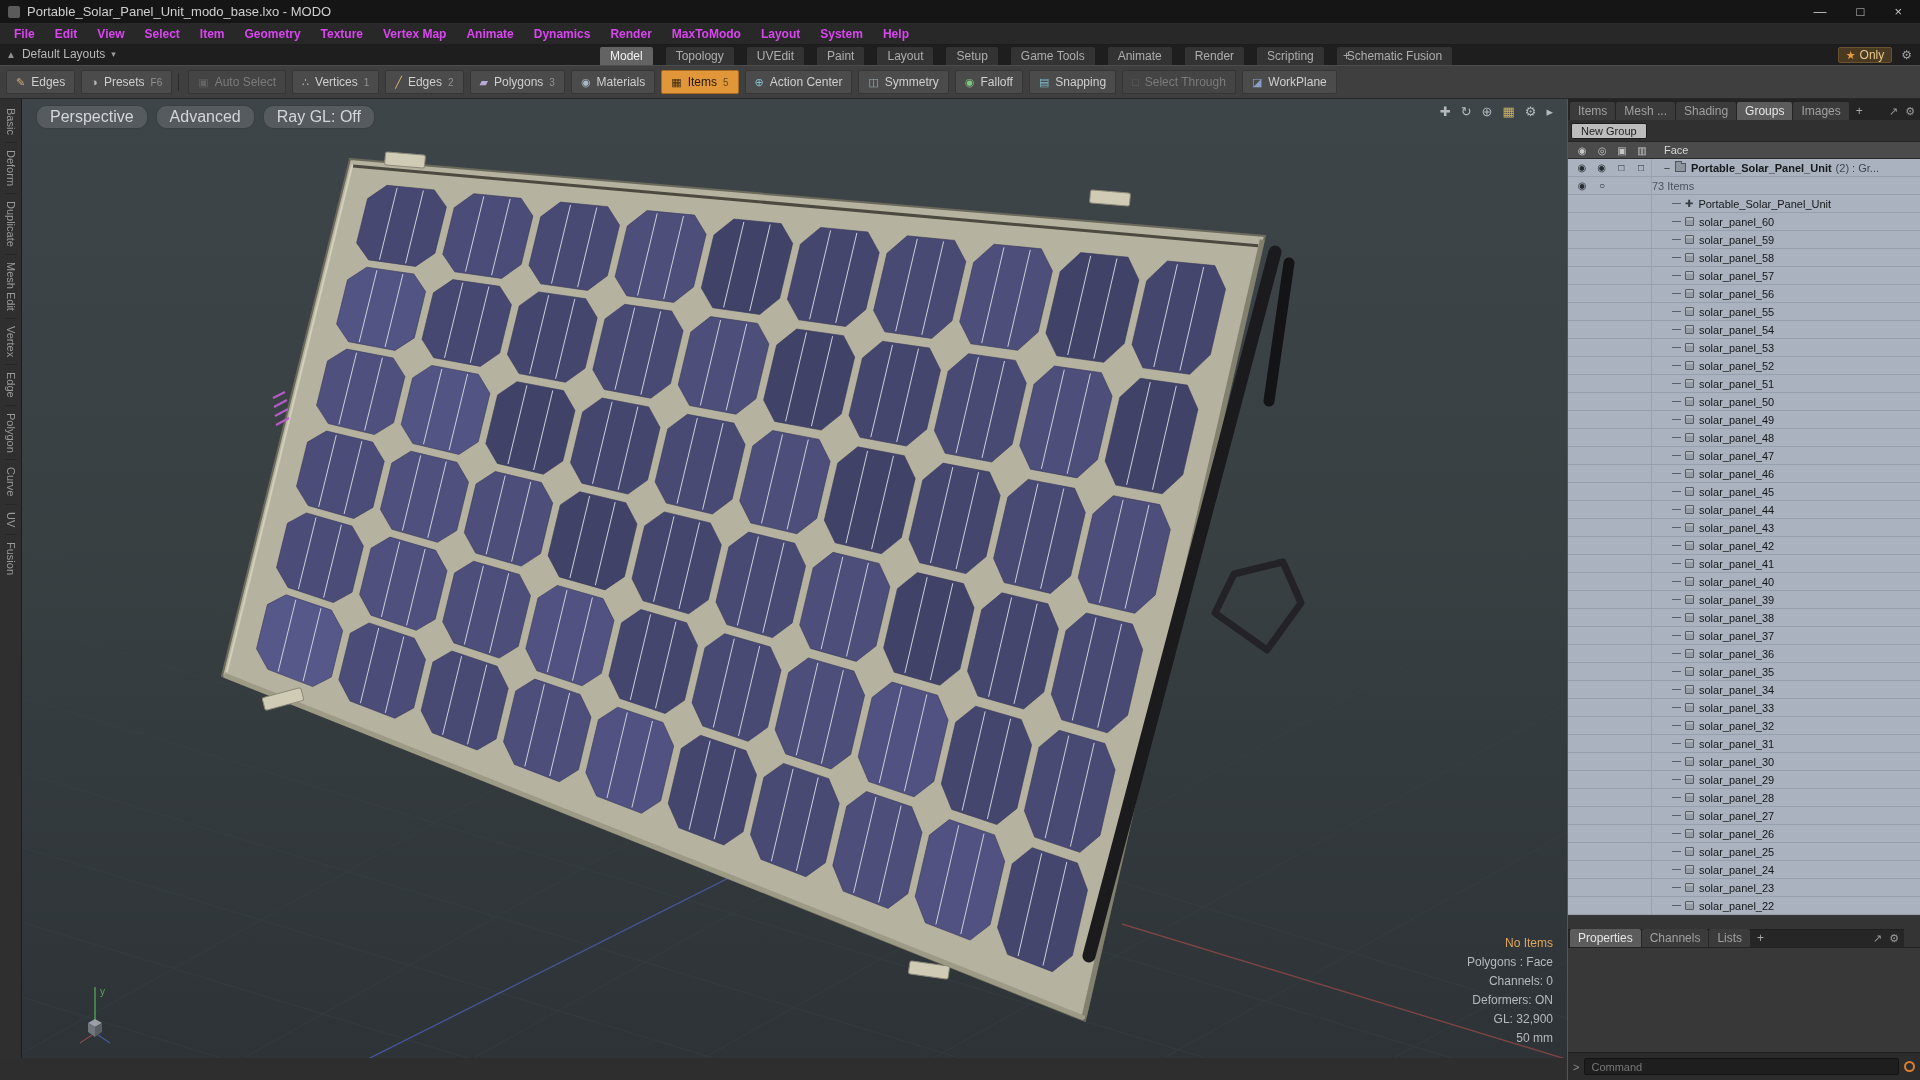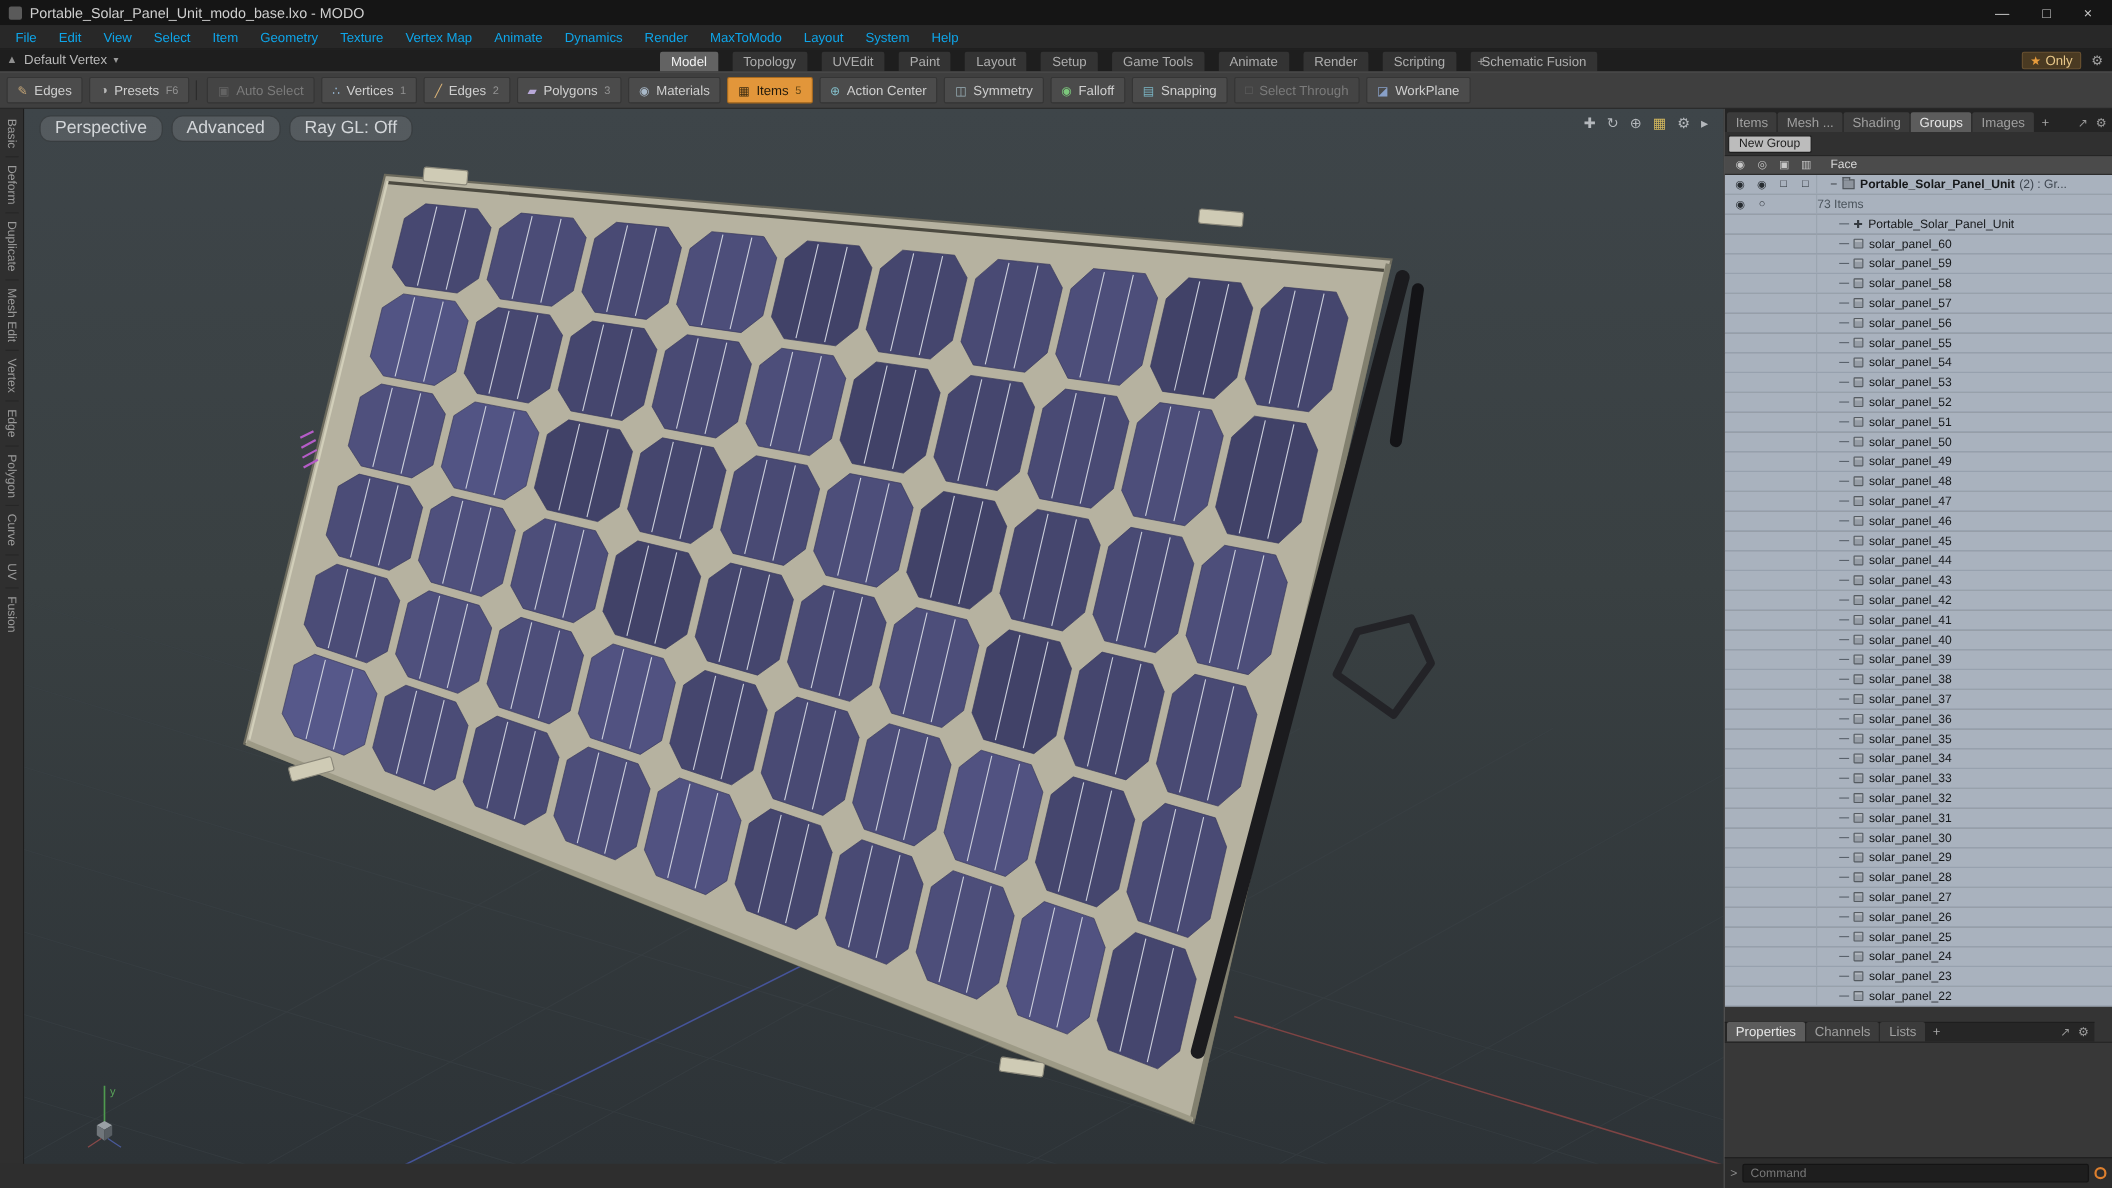--- a/index.html
+++ b/index.html
@@ -9,21 +9,21 @@
 
   
   .titlebar{position:absolute;left:0;top:0;width:1920px;height:23px;background:#151515;
     display:flex;align-items:center;color:#cfcfcf;font-size:13px;padding-left:8px;}
   .app-icon{width:12px;height:12px;background:#5a5a5a;border-radius:2px;margin-right:7px;}
   .win-controls{margin-left:auto;display:flex;gap:30px;padding-right:18px;font-size:13px;color:#c8c8c8;}
   .win-controls span{cursor:default;}
 
   
   .menubar{position:absolute;left:0;top:23px;width:1920px;height:22px;background:#282828;
-    display:flex;align-items:center;font-size:12px;color:#0ea5e9;padding-left:4px;border-bottom:1px solid #1c1c1c;}
+    display:flex;align-items:center;font-size:12px;color:#d946ef;padding-left:4px;border-bottom:1px solid #1c1c1c;font-weight:bold;}
   .menu-item{padding:3px 10px;cursor:default;}
 
   
   .layoutbar{position:absolute;left:0;top:45px;width:1920px;height:20px;background:#1e1e1e;font-size:12px;}
   .lb-left{position:absolute;left:6px;top:2px;display:flex;align-items:center;gap:6px;color:#b8b8b8;}
   .lb-up{color:#8f8f8f;font-size:10px;}
   .lb-caret{font-size:9px;color:#9a9a9a;}
   .lb-tabs{position:absolute;left:600px;top:2px;display:flex;}
   .lb-tab{padding:2px 10px;background:#333;color:#aeaeae;margin-right:13px;border-radius:2px 2px 0 0;cursor:default;}
   .lb-tab.active{background:#636363;color:#f2f2f2;}
@@ -150,21 +150,21 @@
       <span class="menu-item">Render</span>
       <span class="menu-item">MaxToModo</span>
       <span class="menu-item">Layout</span>
       <span class="menu-item">System</span>
       <span class="menu-item">Help</span>
     </div>
 
   <div class="layoutbar">
     <div class="lb-left">
       <span class="lb-up">▲</span>
-      <span>Default Vertex</span>
+      <span>Default Layouts</span>
       <span class="lb-caret">▾</span>
     </div>
     <div class="lb-tabs">
 
     <span class="lb-tab active">Model</span>
         <span class="lb-tab">Topology</span>
         <span class="lb-tab">UVEdit</span>
         <span class="lb-tab">Paint</span>
         <span class="lb-tab">Layout</span>
         <span class="lb-tab">Setup</span>
@@ -533,20 +533,28 @@
       </div>
     <div class="vp-nav">
 
     <span style="color: rgb(180, 184, 188);">✚</span>
         <span style="color: rgb(180, 184, 188);">↻</span>
         <span style="color: rgb(180, 184, 188);">⊕</span>
         <span style="color: rgb(205, 179, 92);">▦</span>
         <span style="color: rgb(180, 184, 188);">⚙</span>
         <span style="color: rgb(180, 184, 188);">▸</span>
       </div>
+    <div class="vp-info">
+      <div class="orange">No Items</div>
+      <div>Polygons : Face</div>
+      <div>Channels: 0</div>
+      <div>Deformers: ON</div>
+      <div>GL: 32,900</div>
+      <div>50 mm</div>
+    </div>
   </div>
 
 
   <div class="right-panel">
     <div class="rp-tabs">
       <span style="display:flex;align-items:flex-end;">
 
       <span class="rp-tab">Items</span>
           <span class="rp-tab">Mesh ...</span>
           <span class="rp-tab">Shading</span>

